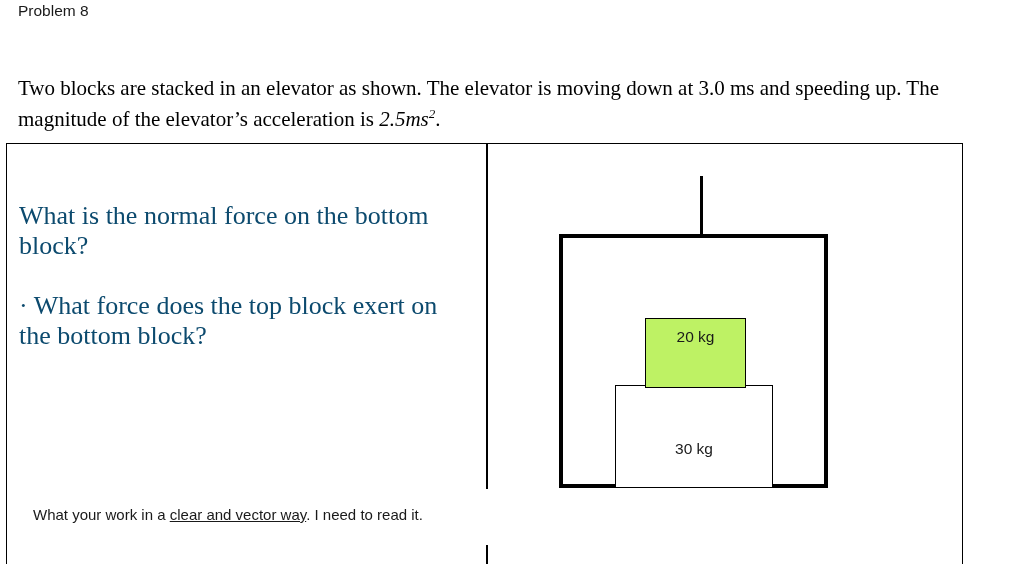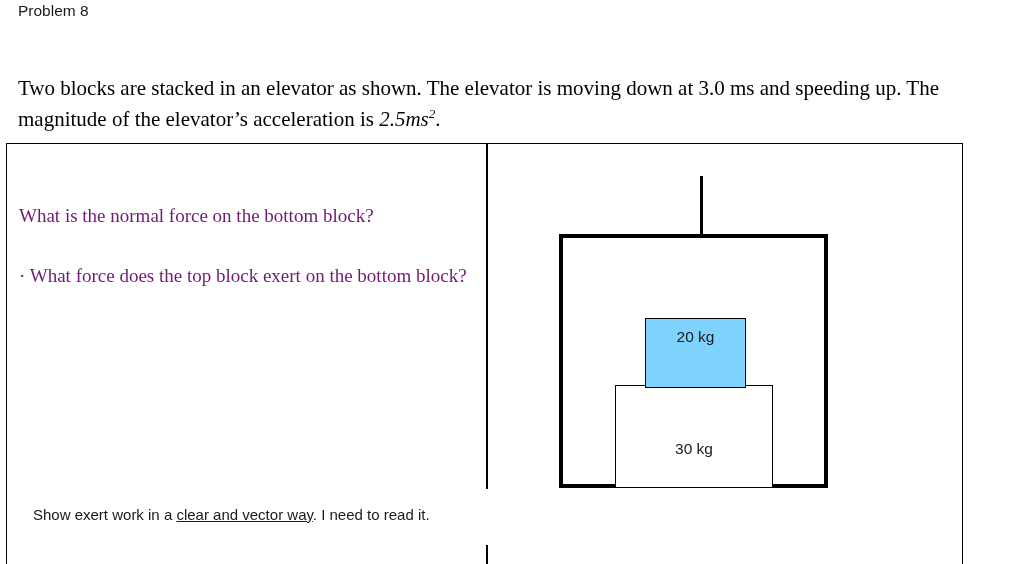--- a/index.html
+++ b/index.html
@@ -79,23 +79,23 @@
     background: #000;
   }
 
   
   #questions {
     position: absolute;
     left: 12px;
     top: 57px;
     width: 450px;
     font-family: "Liberation Serif", "DejaVu Serif", serif;
-    font-size: 19px;
+    font-size: 26px;
     line-height: 30px;
-    color: #701a75;
+    color: #0c4a6e;
   }
   #questions .q + .q {
     margin-top: 30px;
   }
 
   
   #diagram {
     position: absolute;
     left: 479px;
     top: 0px;
@@ -124,21 +124,21 @@
   }
   
   #block-top {
     position: absolute;
     left: 159px;
     top: 174px;
     width: 101px;
     height: 70px;
     border: 1.5px solid #000;
     box-sizing: border-box;
-    background: #7dd3fc;
+    background: #bef264;
     display: flex;
     align-items: flex-start;
     justify-content: center;
   }
   #block-top .block-label {
     margin-top: 9px;
   }
   
   #block-bottom {
     position: absolute;
@@ -206,16 +206,16 @@
       <span class="block-label">30 kg</span>
     </div>
 
     <div id="block-top">
       <span class="block-label">20 kg</span>
     </div>
 
   </div>
 
   <div id="footer-note">
-    <div><span>Show exert work in a </span><span class="underlined">clear and vector way</span><span>.  I need to read it.</span></div>
+    <div><span>What your work in a </span><span class="underlined">clear and vector way</span><span>.  I need to read it.</span></div>
   </div>
 
 </div>
 
 </body></html>

